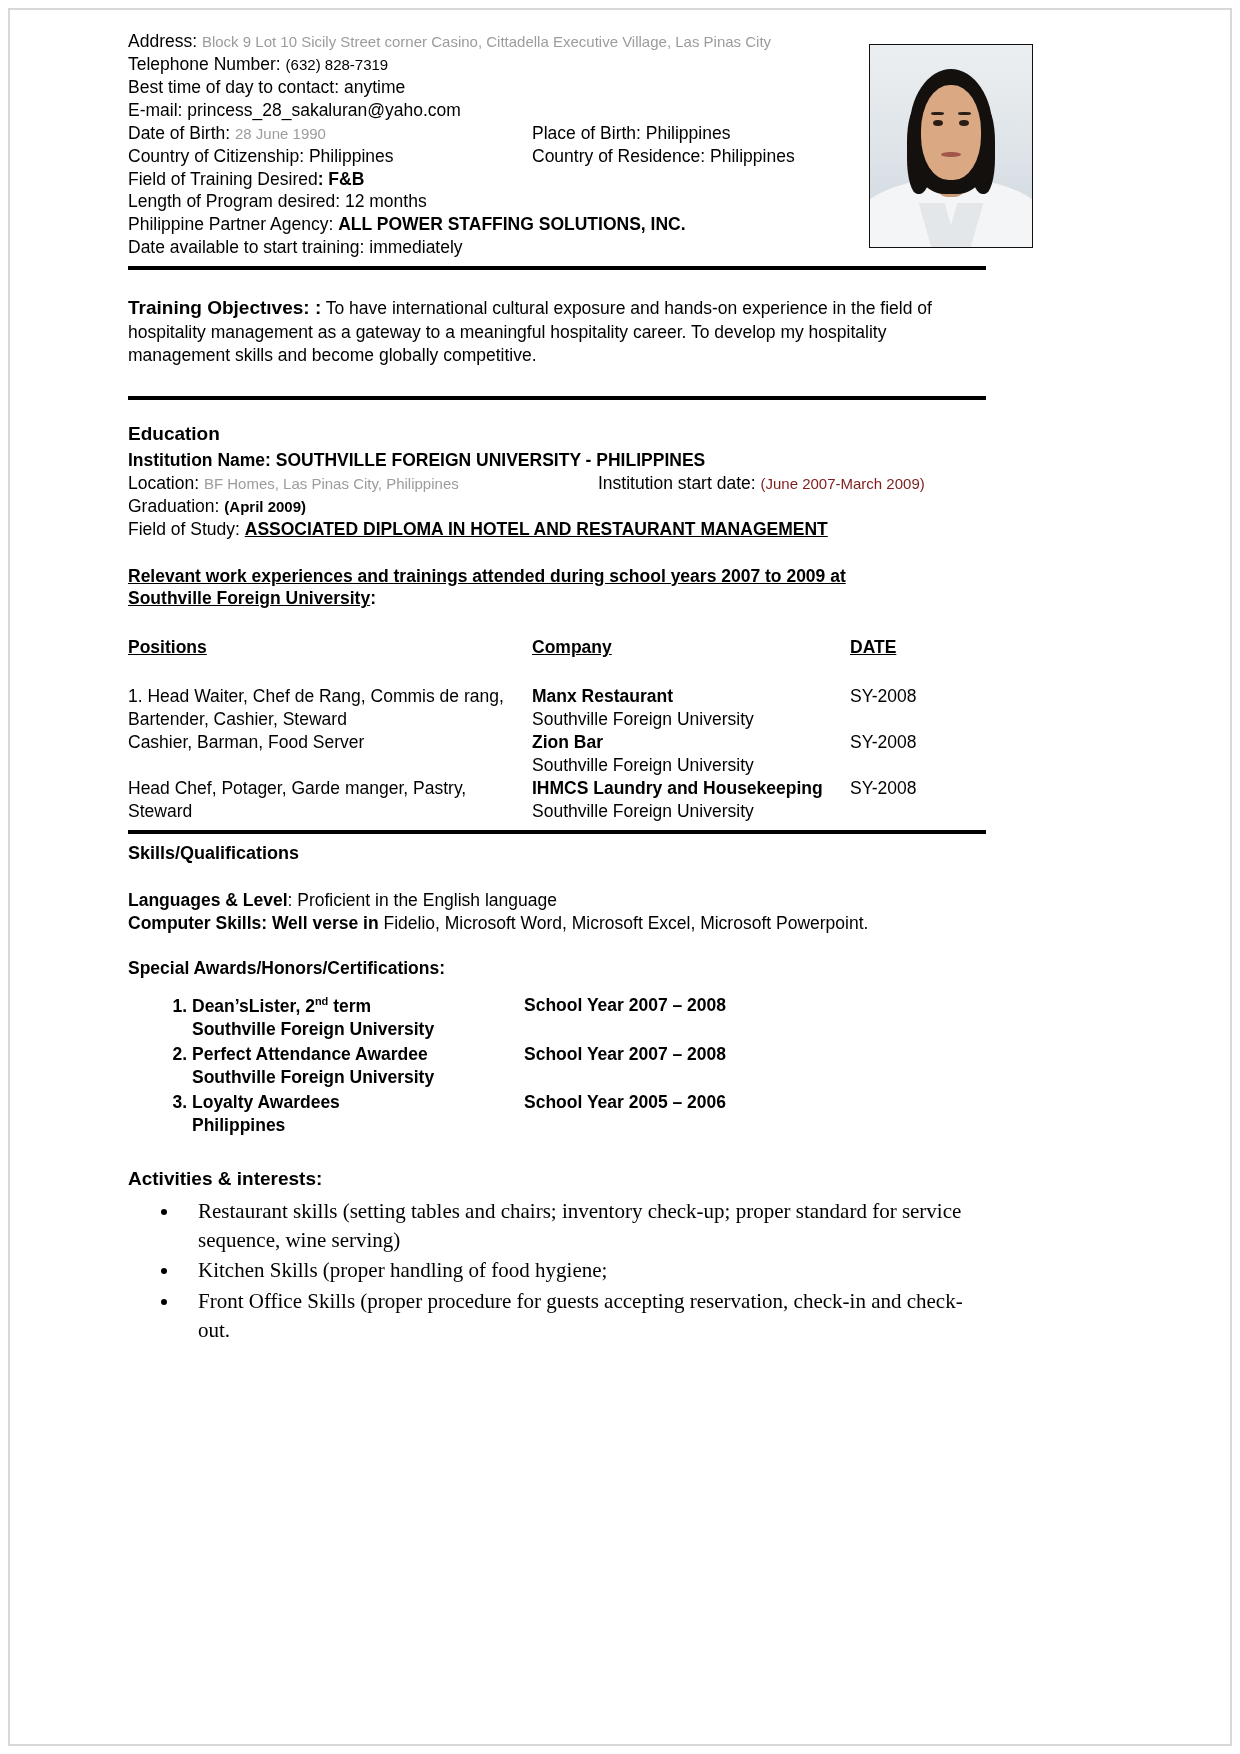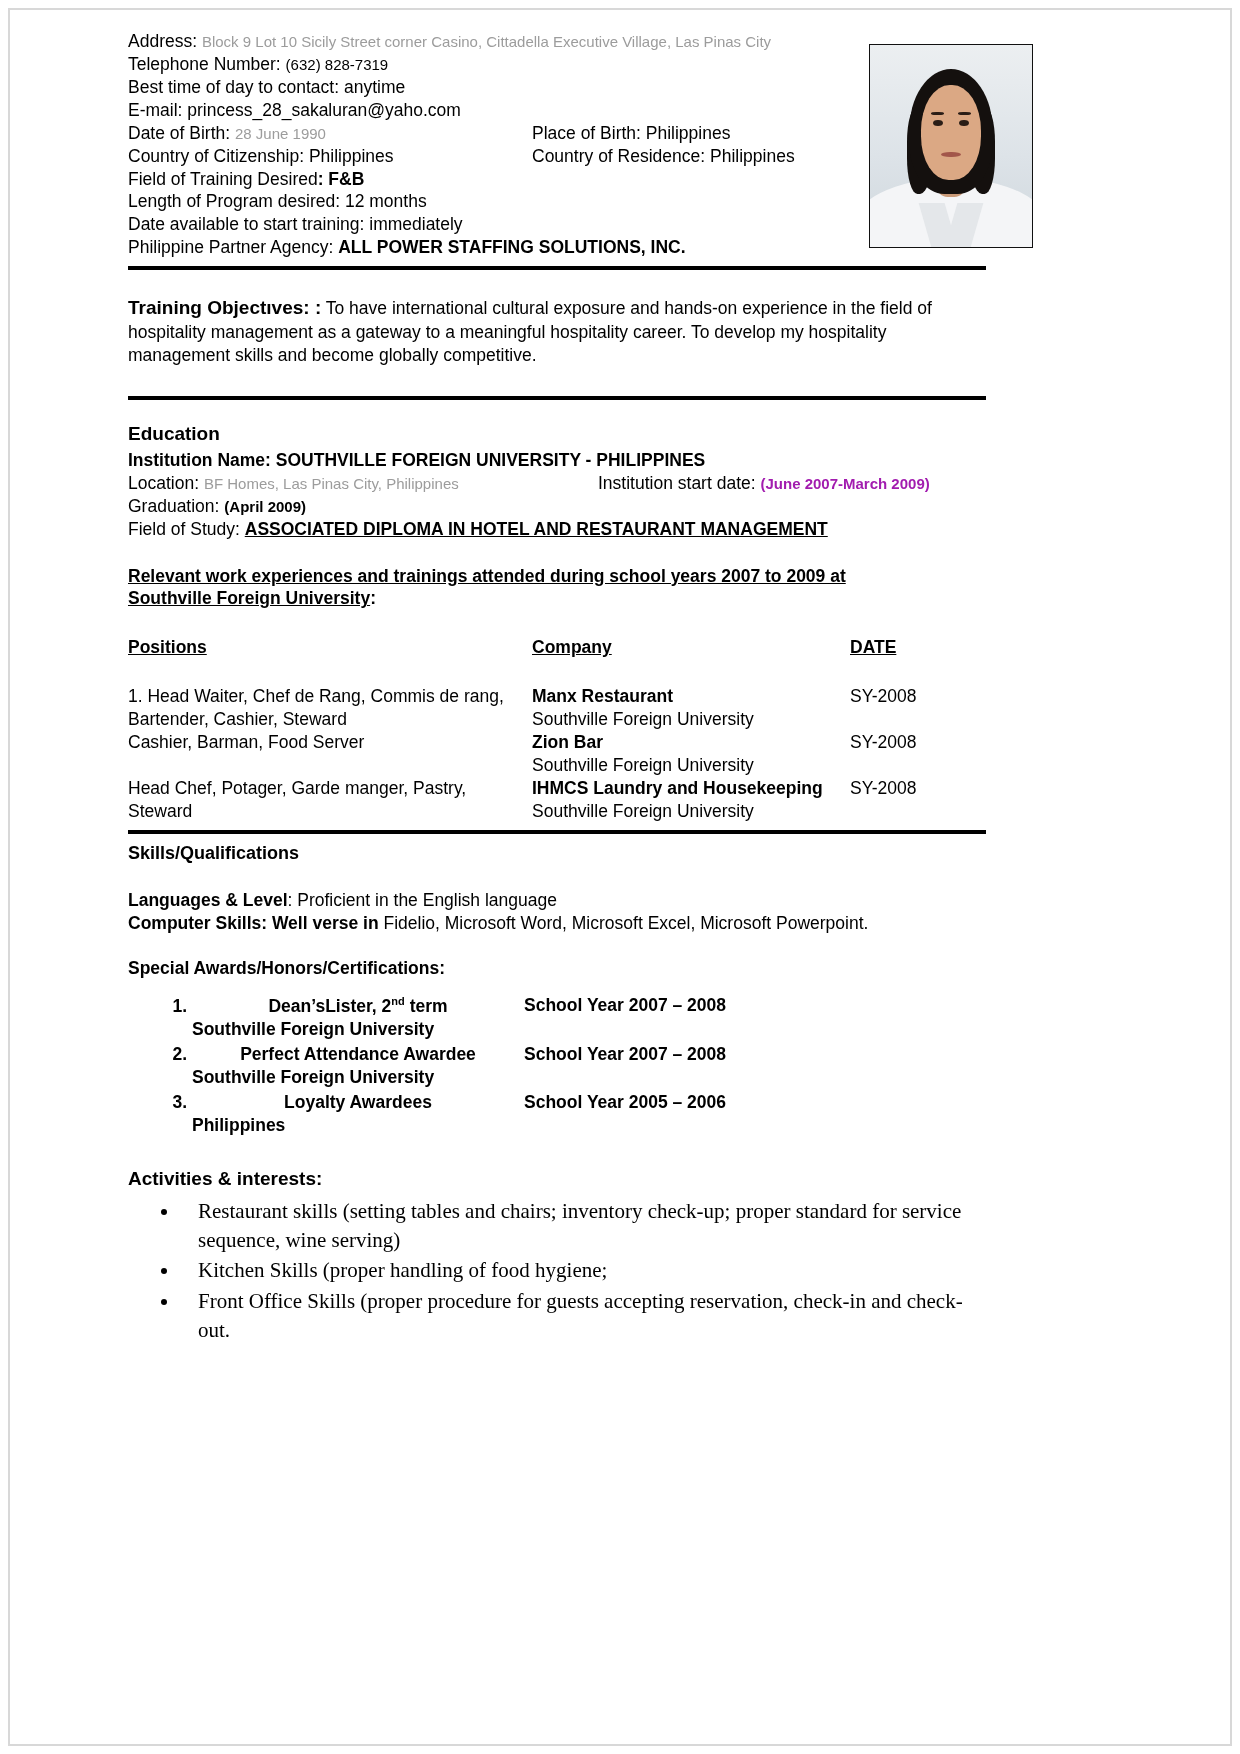--- a/index.html
+++ b/index.html
@@ -54,42 +54,42 @@
   h1.name {
     font-size: 27px;
     font-weight: bold;
     letter-spacing: .2px;
     margin: 24px 0 28px 0;
     text-align: center;
     padding-right: 120px;
   }
   .line { white-space: nowrap; }
   .muted { color: #9c9c9c; }
-  .muted-b { color: #a21caf; font-weight: bold; }
+  .muted-b { color: #7f1d1d; font-weight: normal; }
   .b { font-weight: bold; }
   .u { text-decoration: underline; }
   .rulebar { border-top: 4px solid #000; margin: 7px 0 0 0; }
   .two-col { display: flex; }
   .two-col .c1 { width: 404px; }
   .gap-block { height: 22px; }
 
   .para { margin-top: 26px; }
   .sect-head { font-weight: bold; font-size: 19px; margin-bottom: 2px; }
 
   table.jobs { width: 100%; border-collapse: collapse; }
   table.jobs td { vertical-align: top; padding: 0; }
   .col-pos { width: 404px; }
   .col-comp { width: 318px; }
   .col-date { width: 136px; }
   .job-row td { padding-bottom: 28px; }
 
   ol.awards { margin: 14px 0 0 0; padding-left: 64px; font-weight: bold; }
   ol.awards li { margin-bottom: 2px; }
   .aw-row { display: flex; }
-  .aw-row .aw-title { width: 332px; text-align: center; }
+  .aw-row .aw-title { width: 332px; }
   sup { font-size: 11px; vertical-align: super; }
 
   .activities { margin-top: 30px; }
   .act-title { font-weight: bold; font-size: 19px; }
   ul.acts {
     font-family: "Liberation Serif", serif;
     font-size: 21px;
     line-height: 1.36;
     margin: 6px 0 0 0;
     padding-left: 52px;
@@ -130,22 +130,22 @@
     <div class="two-col">
       <div class="c1 line"><span>Date of Birth:</span> <span class="muted" style="font-size:15px">28 June 1990</span></div>
       <div class="line">Place of Birth: Philippines</div>
     </div>
     <div class="two-col">
       <div class="c1 line">Country of Citizenship:   Philippines</div>
       <div class="line">Country of Residence: Philippines</div>
     </div>
     <div class="line"><span>Field of Training Desired</span><span class="b">: F&amp;B</span></div>
     <div class="line">Length of Program desired:   12 months</div>
+    <div class="line"><span>Philippine Partner Agency: </span><span class="b">ALL POWER STAFFING SOLUTIONS, INC.</span></div>
     <div class="line">Date available to start training: immediately</div>
-    <div class="line"><span>Philippine Partner Agency: </span><span class="b">ALL POWER STAFFING SOLUTIONS, INC.</span></div>
   </div>
 
   <div class="rulebar"></div>
 
   <div class="para">
     <span class="b" style="font-size:19px">Training Objectıves: :</span><span> To have  international cultural exposure and hands-on experience in the field of hospitality management as a gateway to a meaningful hospitality career. To develop my hospitality management skills and become globally competitive.</span>
   </div>
 
   <div class="gap-block"></div>
   <div class="rulebar"></div>

